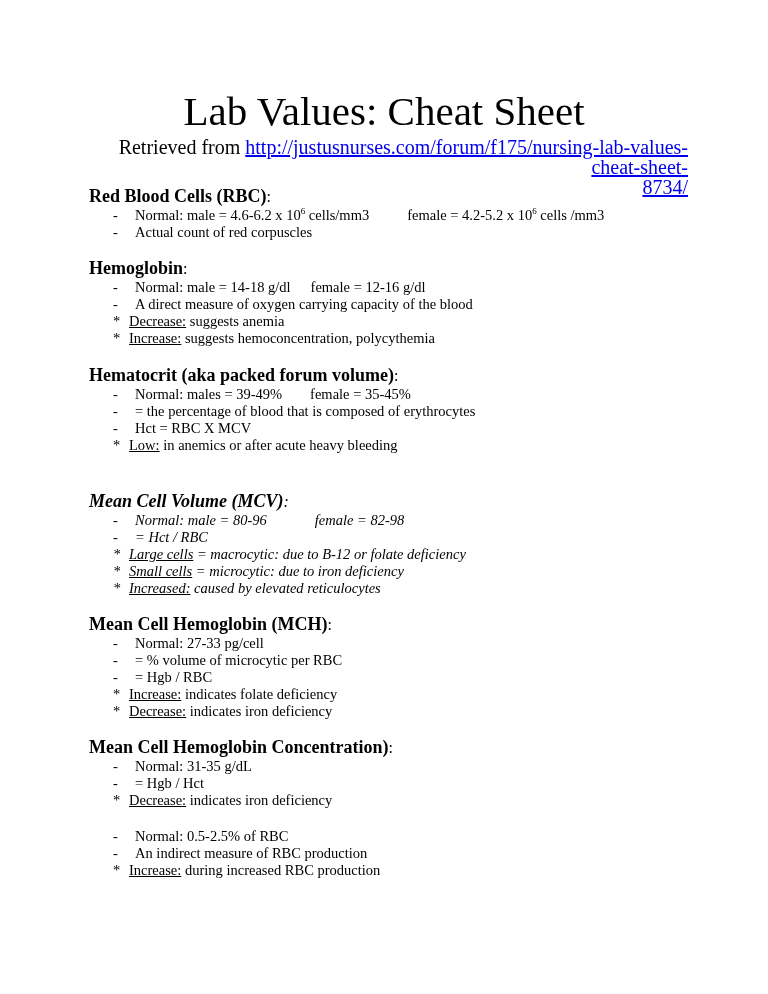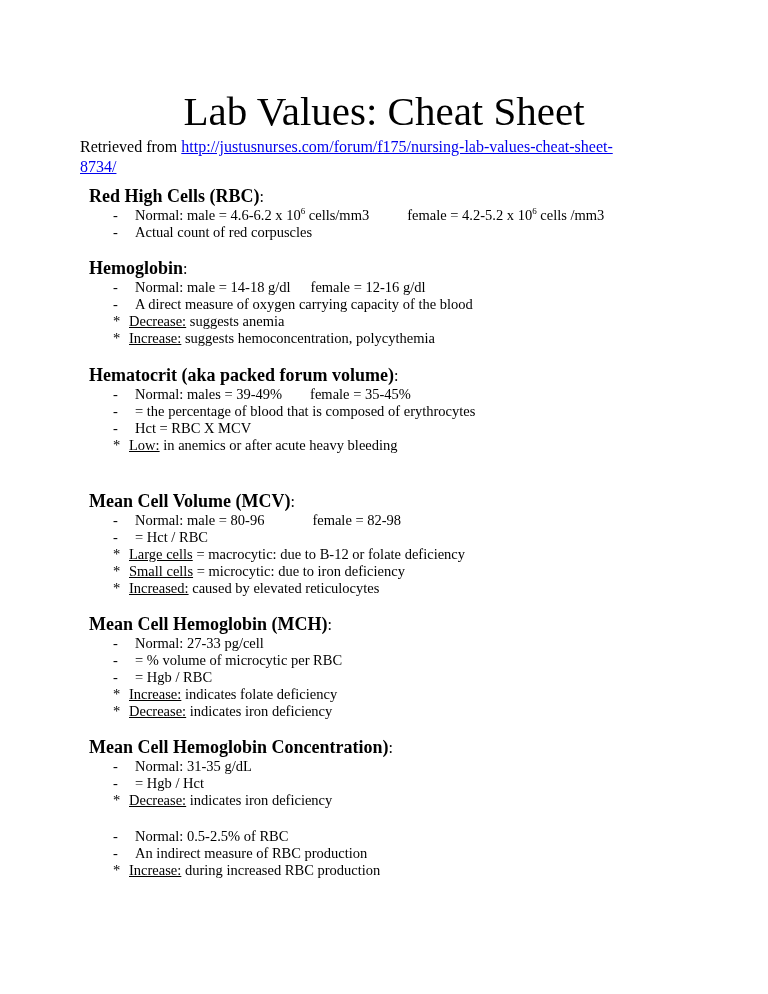--- a/index.html
+++ b/index.html
@@ -31,22 +31,22 @@
       font-size: 41px;
       line-height: 48px;
       font-weight: normal;
       margin: 0;
     }
     .source {
       position: absolute;
       left: 80px;
       width: 608px;
       top: 137px;
-      text-align: left;
-      font-size: 16px;
+      text-align: right;
+      font-size: 20px;
       line-height: 20px;
     }
     .source a {
       color: #0000ee;
       text-decoration: underline;
     }
     .section {
       position: absolute;
       left: 89px;
       width: 620px;
@@ -97,21 +97,21 @@
 
 <div class="page">
 
   <h1 class="title">Lab Values: Cheat Sheet</h1>
 
   <div class="source">
     <span>Retrieved from </span><a href="#"><span>http://justusnurses.com/forum/f175/nursing-lab-values-cheat-sheet-</span><br><span>8734/</span></a>
   </div>
 
   <div class="section" style="top:186px;">
-    <h2><span>Red High Cells (RBC)</span><span class="colon">:</span></h2>
+    <h2><span>Red Blood Cells (RBC)</span><span class="colon">:</span></h2>
     <ul class="items">
       <li class="dash">
         <span class="bullet">-</span><span>Normal: male = 4.6-6.2 x 10</span><sup>6</sup><span> cells/mm3</span><span class="gap" style="width:38px;"></span><span>female = 4.2-5.2 x 10</span><sup>6</sup><span> cells /mm3</span>
       </li>
       <li class="dash">
         <span class="bullet">-</span><span>Actual count of red corpuscles</span>
       </li>
     </ul>
   </div>
 
@@ -144,21 +144,21 @@
       </li>
       <li class="dash">
         <span class="bullet">-</span><span>Hct = RBC X MCV</span>
       </li>
       <li>
         <span class="bullet">*</span><span class="lbl">Low:</span><span> in anemics or after acute heavy bleeding</span>
       </li>
     </ul>
   </div>
 
-  <div class="section" style="top:491px;">
+  <div class="section" style="top:491px;font-style:italic;">
     <h2><span>Mean Cell Volume (MCV)</span><span class="colon">:</span></h2>
     <ul class="items">
       <li class="dash">
         <span class="bullet">-</span><span>Normal: male = 80-96</span><span class="gap" style="width:48px;"></span><span>female = 82-98</span>
       </li>
       <li class="dash">
         <span class="bullet">-</span><span>= Hct / RBC</span>
       </li>
       <li>
         <span class="bullet">*</span><span class="lbl">Large cells</span><span> = macrocytic: due to B-12 or folate deficiency</span>

